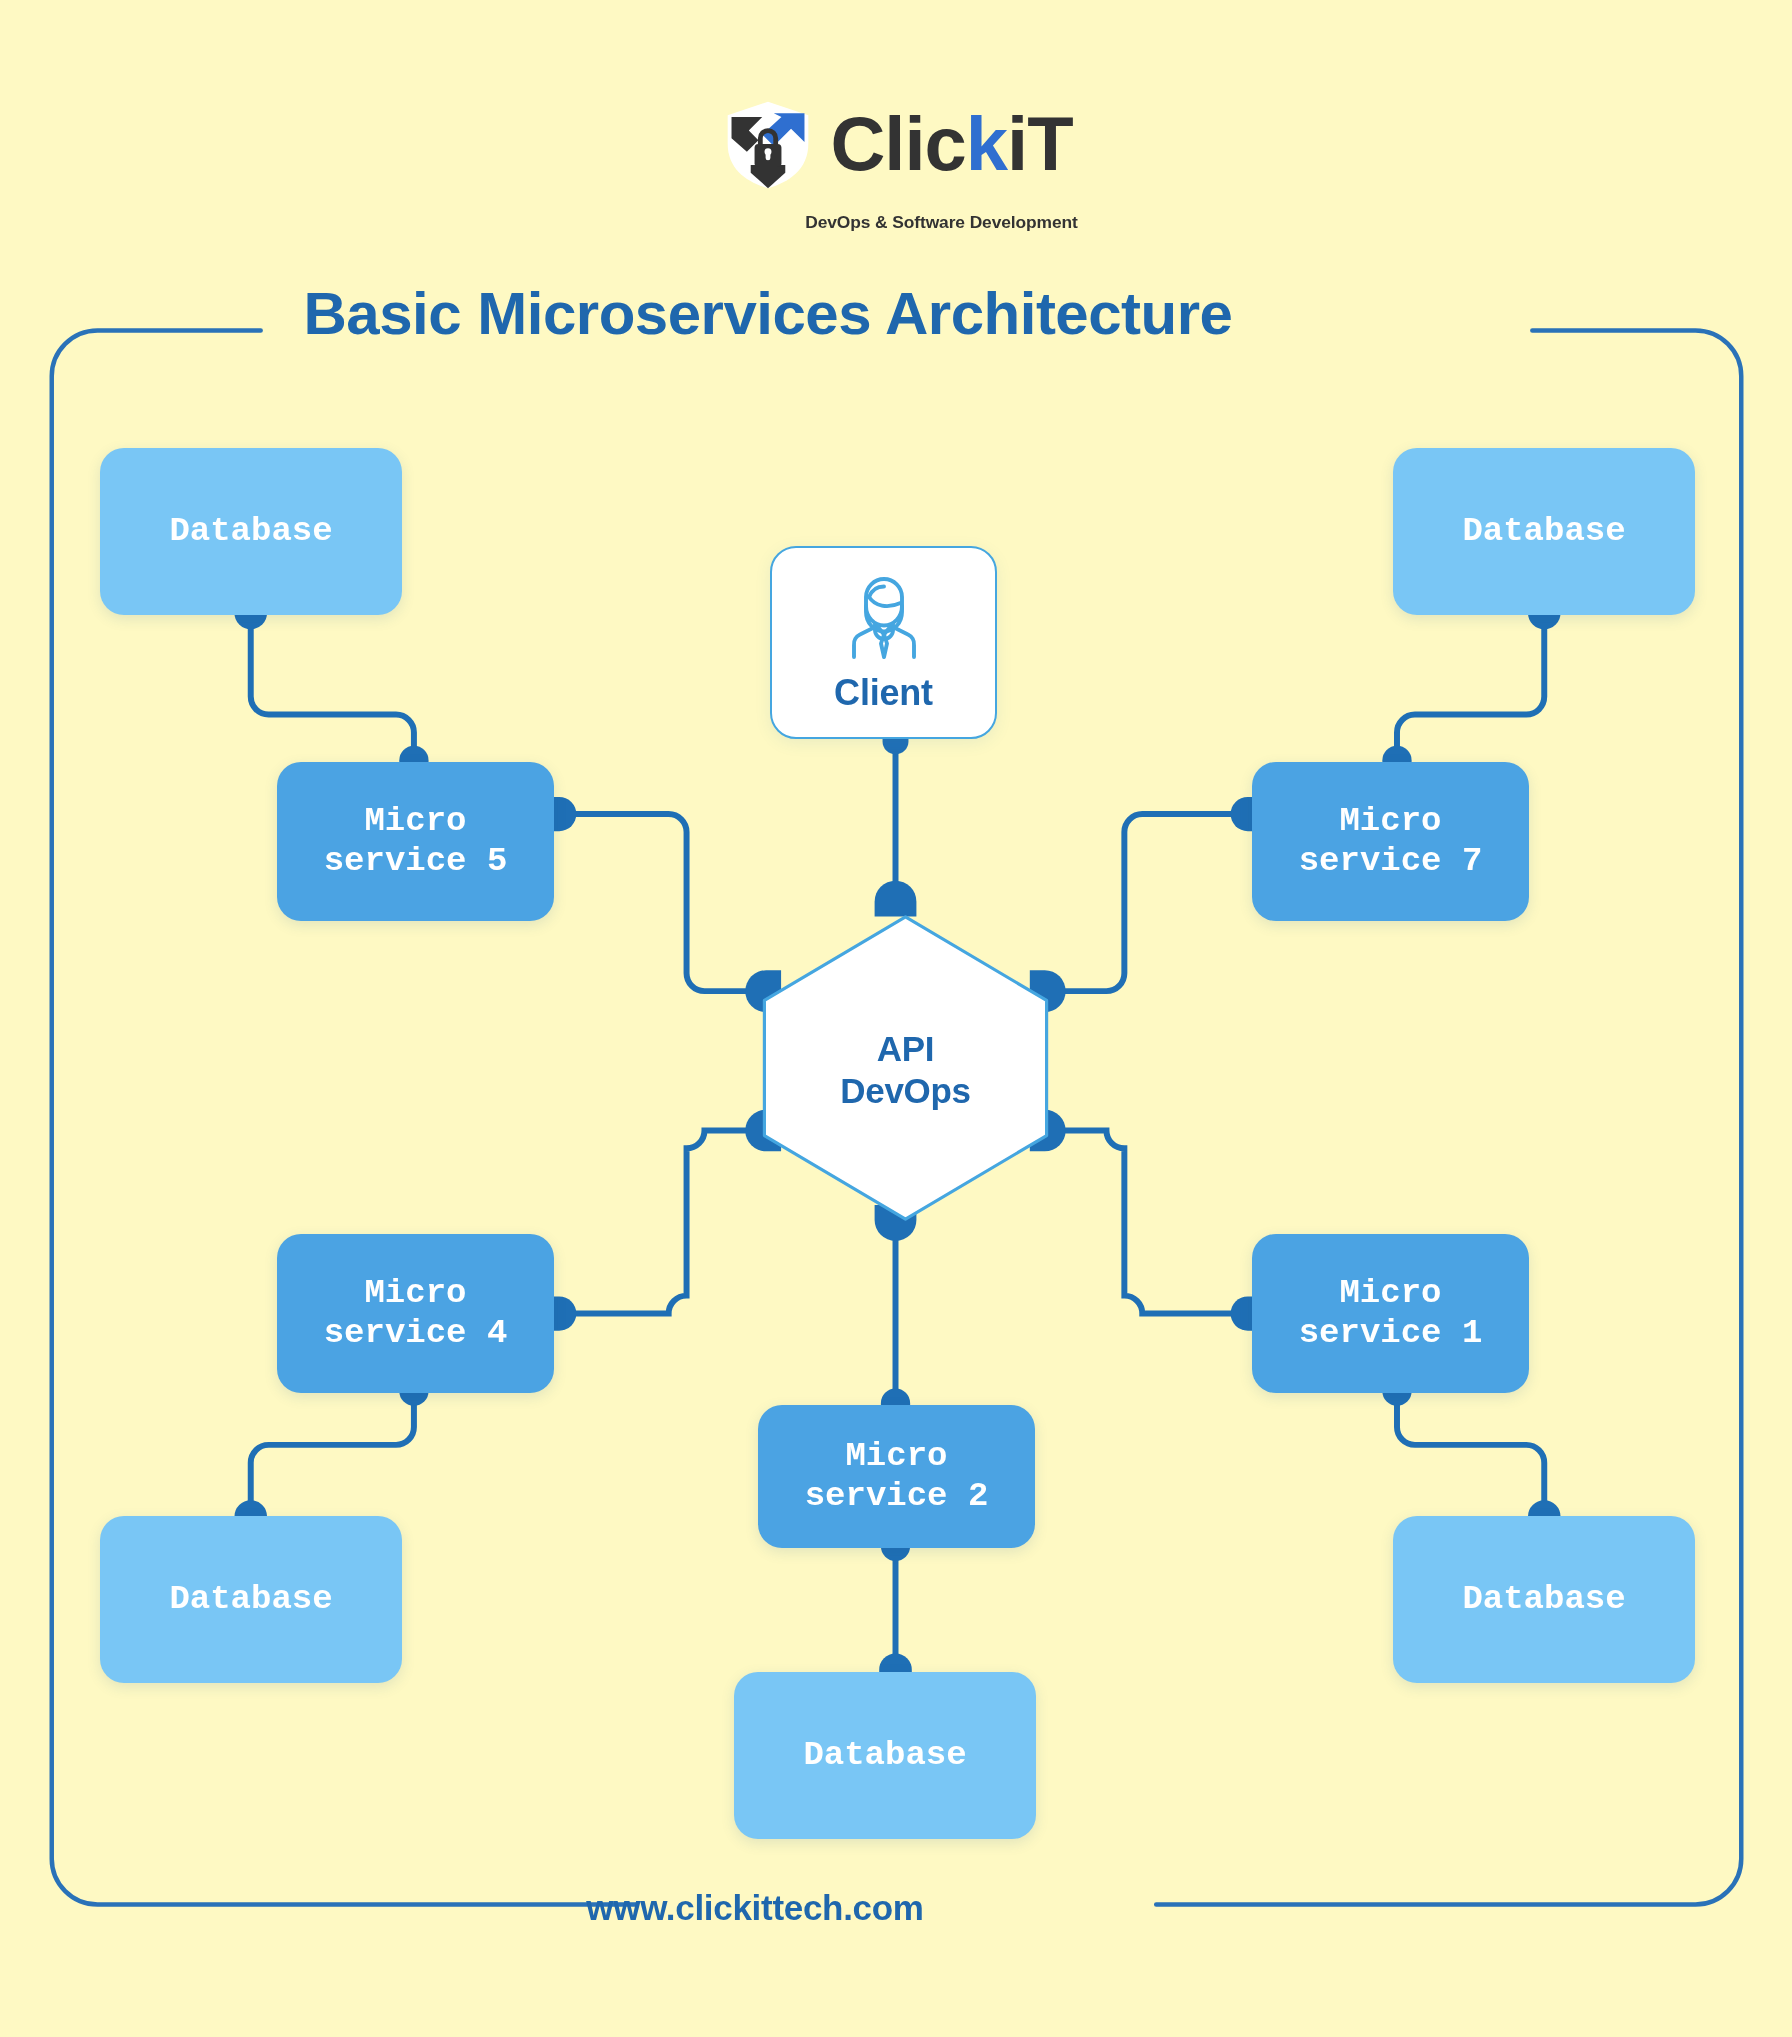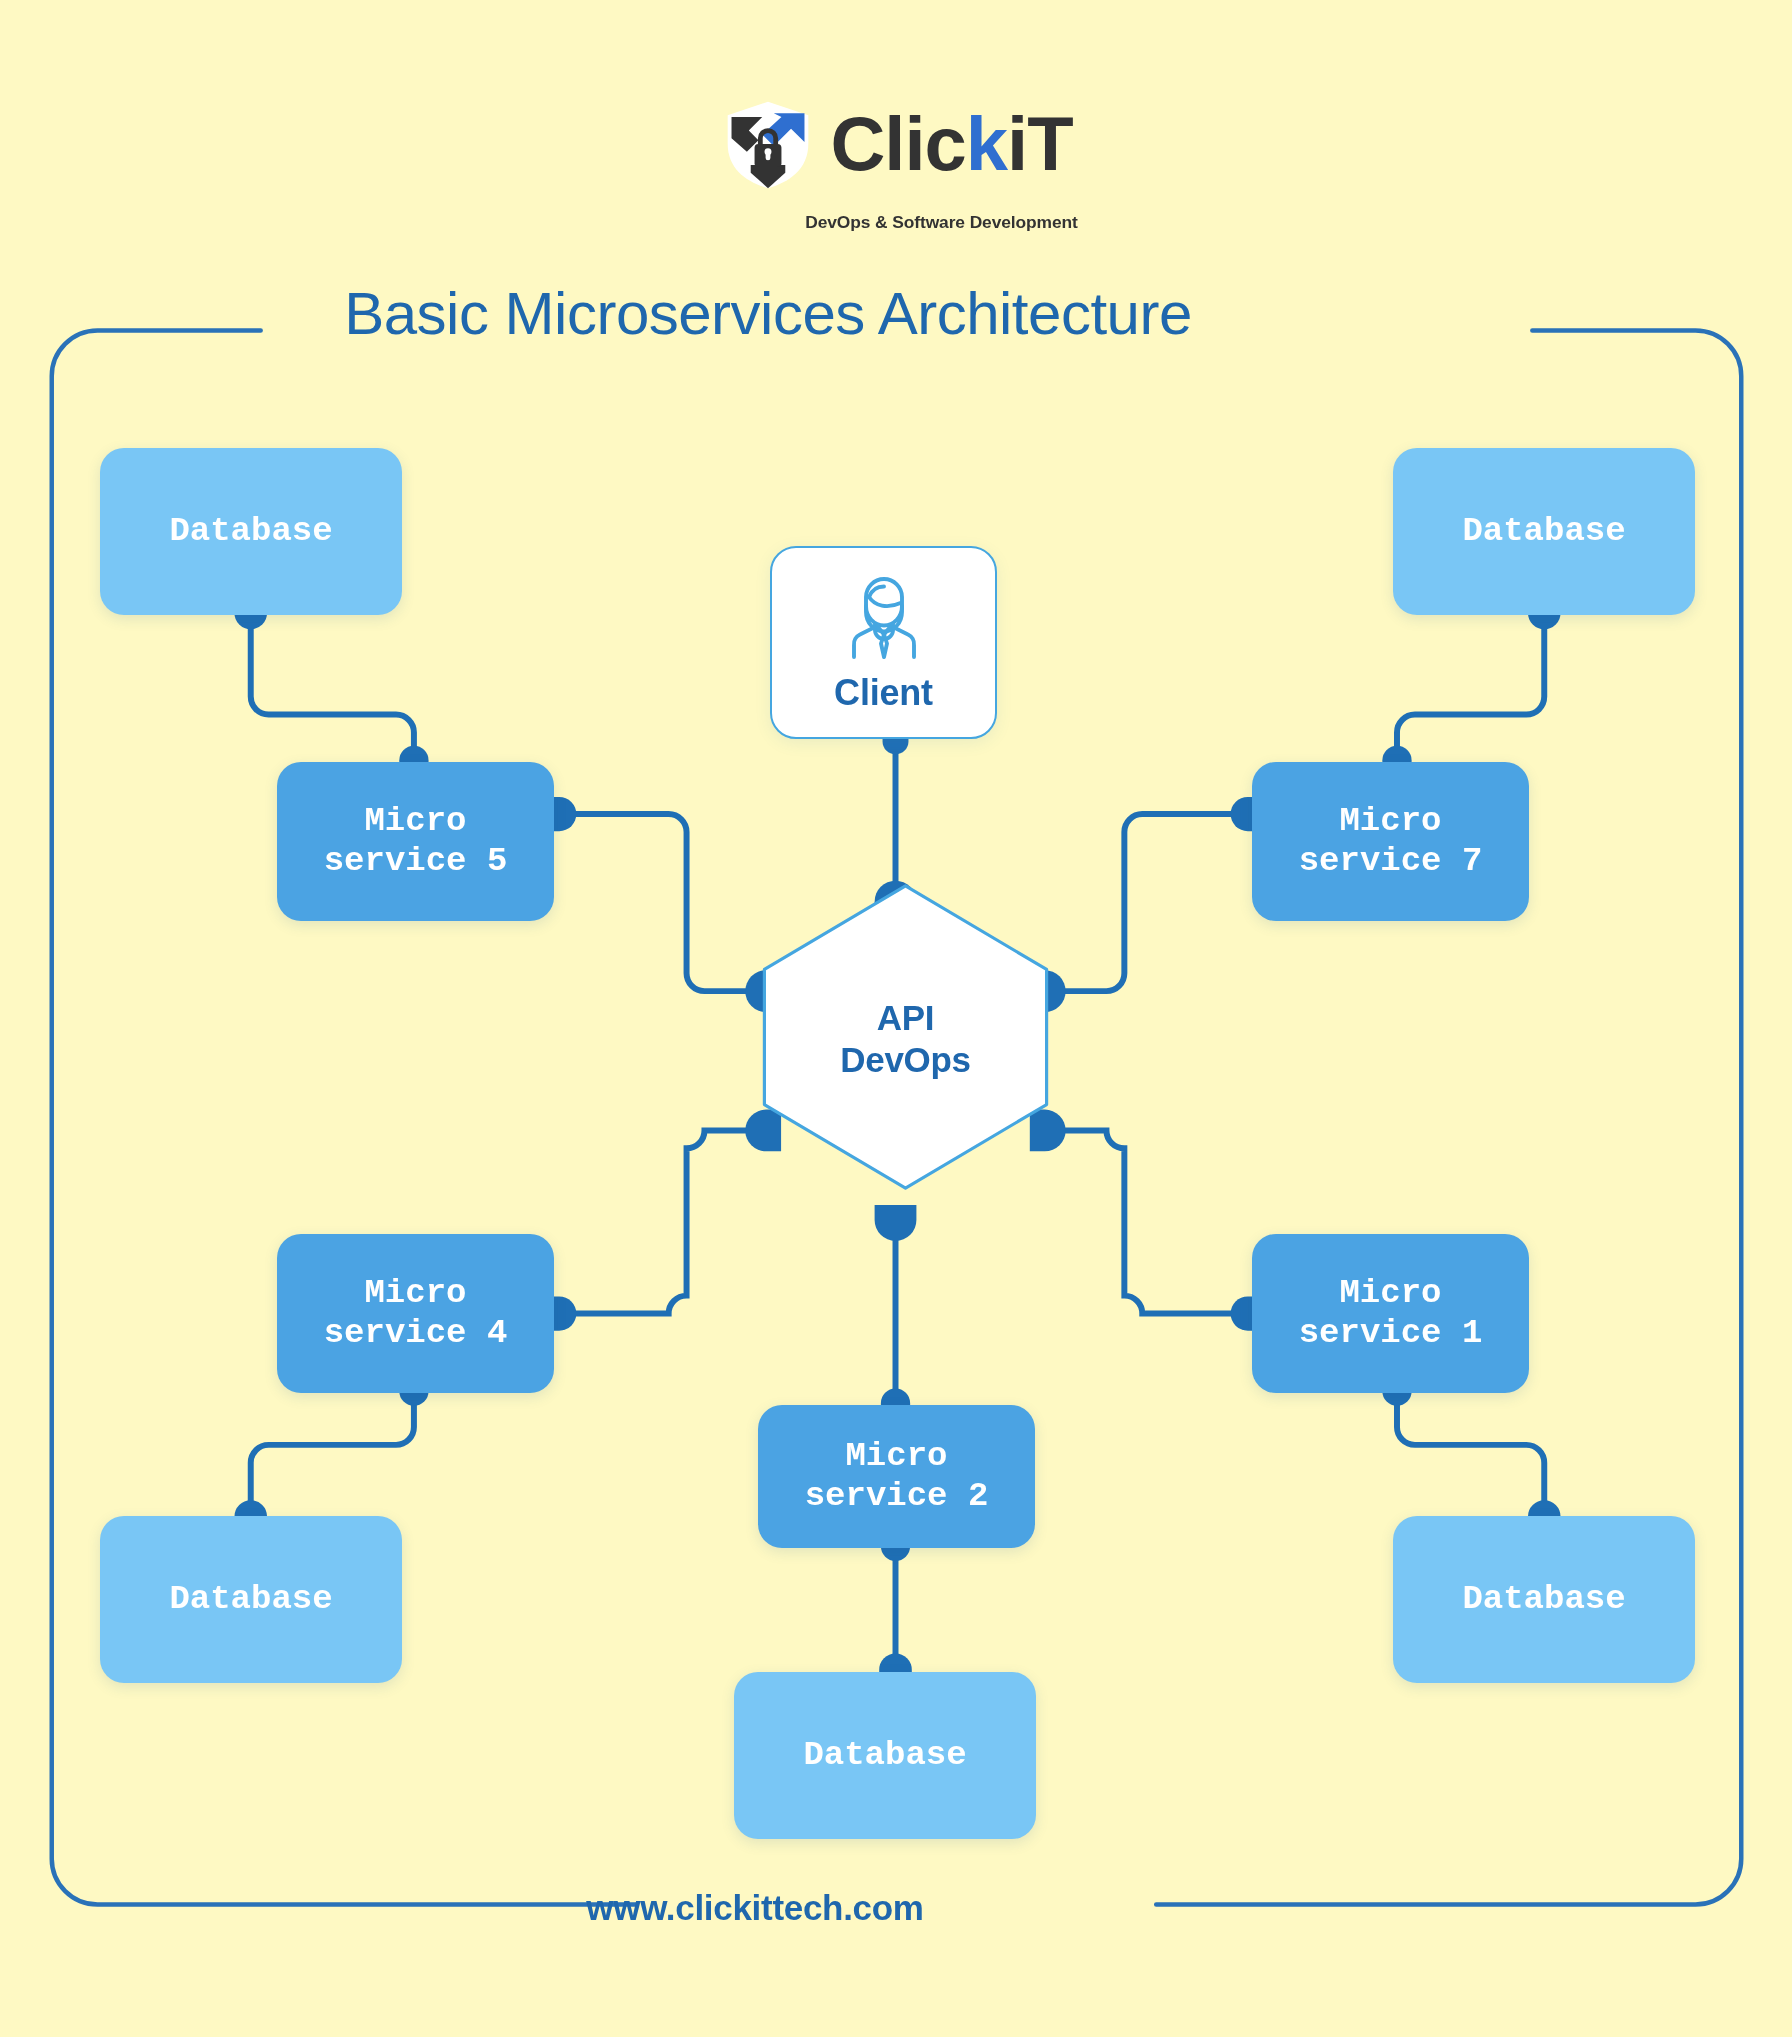--- a/index.html
+++ b/index.html
@@ -52,21 +52,21 @@
     pointer-events: none;
   }
 
   
   #page-title {
     position: absolute;
     left: 0; top: 284px;
     width: 1536px;
     text-align: center;
     font-size: 60px;
-    font-weight: 400;
+    font-weight: 700;
     color: #1f67ad;
     letter-spacing: -0.5px;
     line-height: 1;
   }
 
   
   #footer-url {
     position: absolute;
     left: 0; top: 1888px;
     width: 1510px;
@@ -127,21 +127,21 @@
     margin-top: 6px;
     font-size: 36px;
     font-weight: 700;
     color: #1f67ad;
     letter-spacing: -0.2px;
   }
 
   
   #gateway-wrap {
     position: absolute;
-    left: 756px; top: 880px;
+    left: 756px; top: 911px;
     width: 299px; height: 314px;
   }
   #gateway-svg { position: absolute; inset: 0; width: 299px; height: 314px; }
   #gateway-label {
     position: absolute;
     inset: 0;
     display: flex;
     align-items: center;
     justify-content: center;
     text-align: center;

